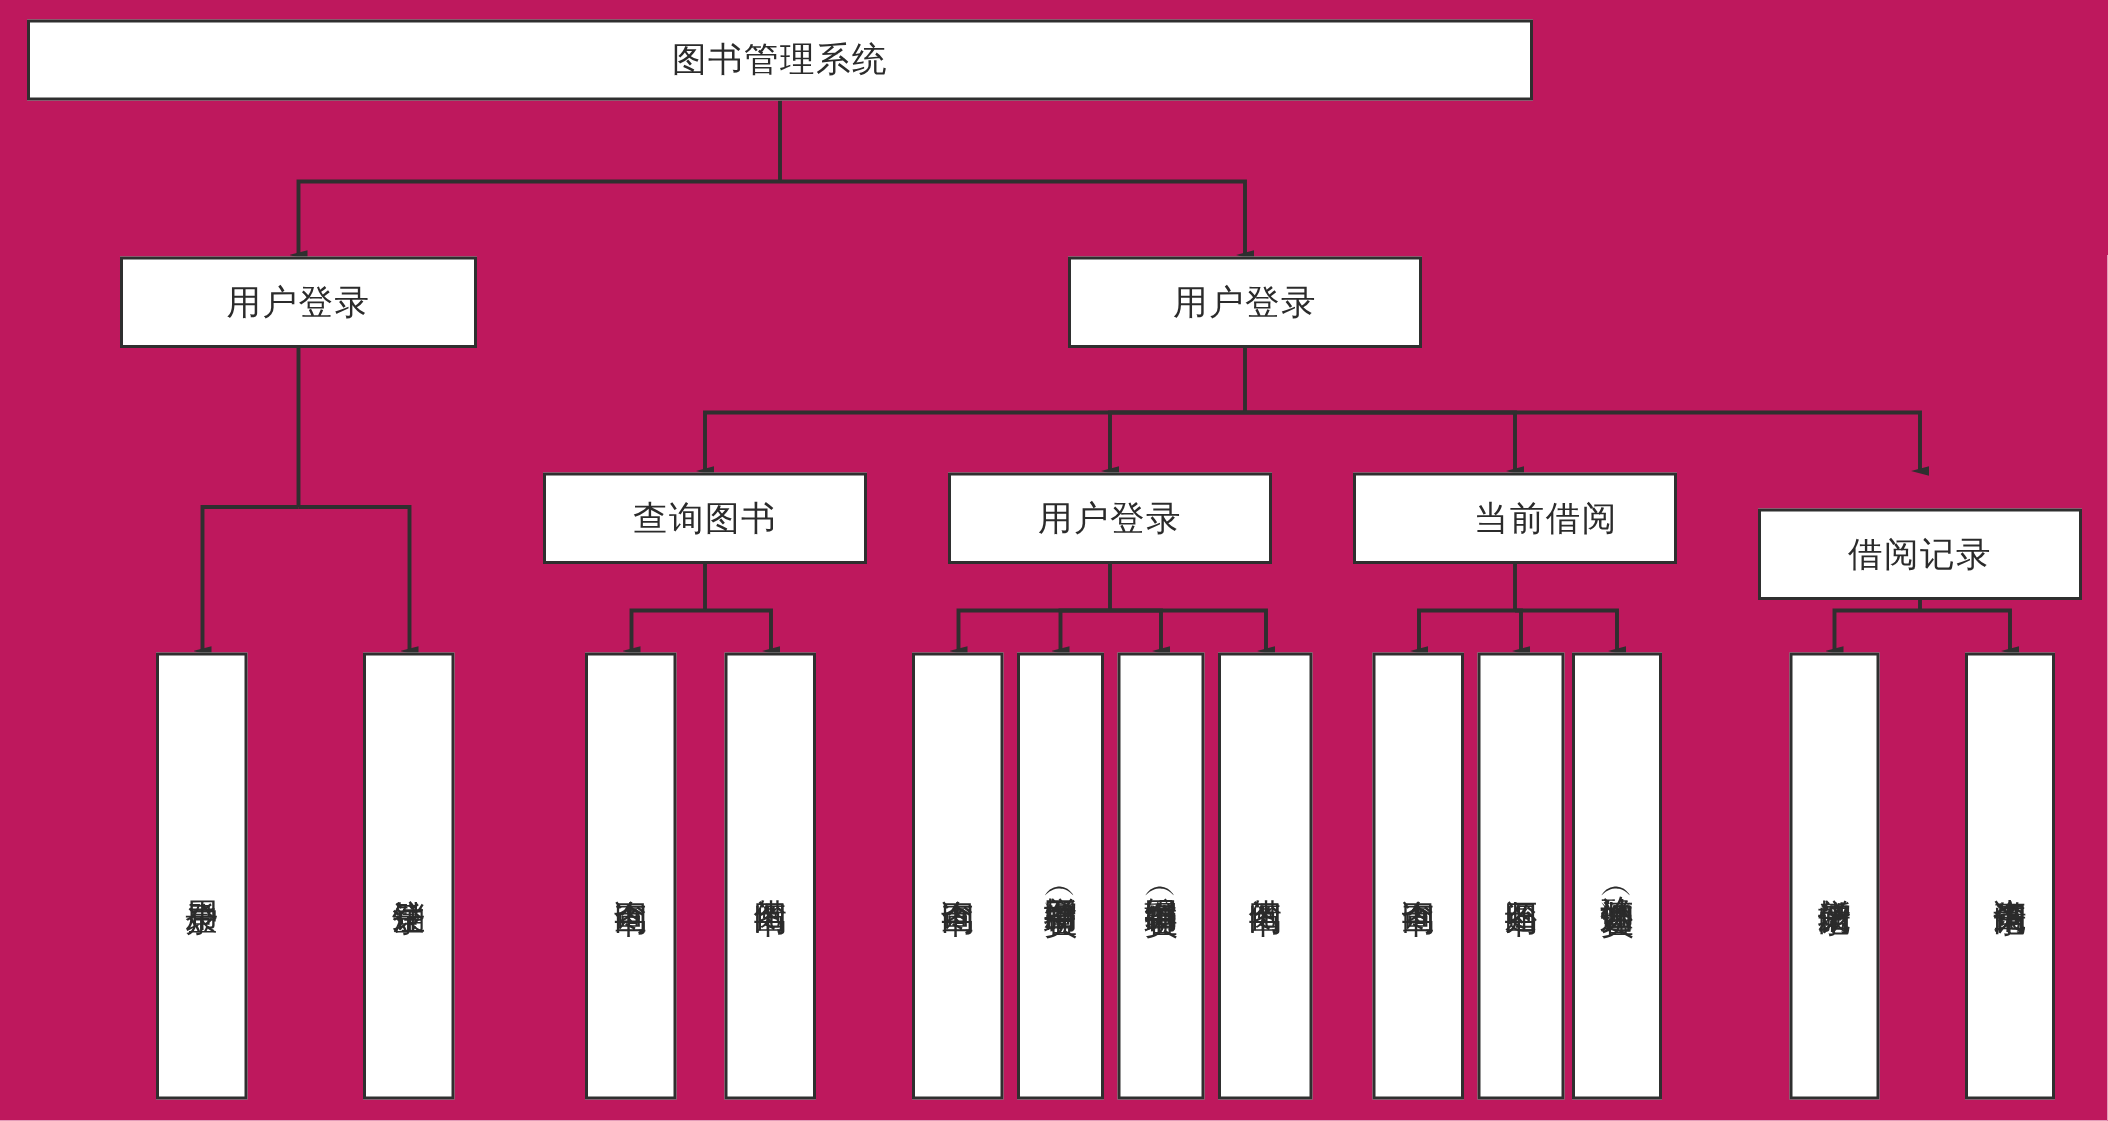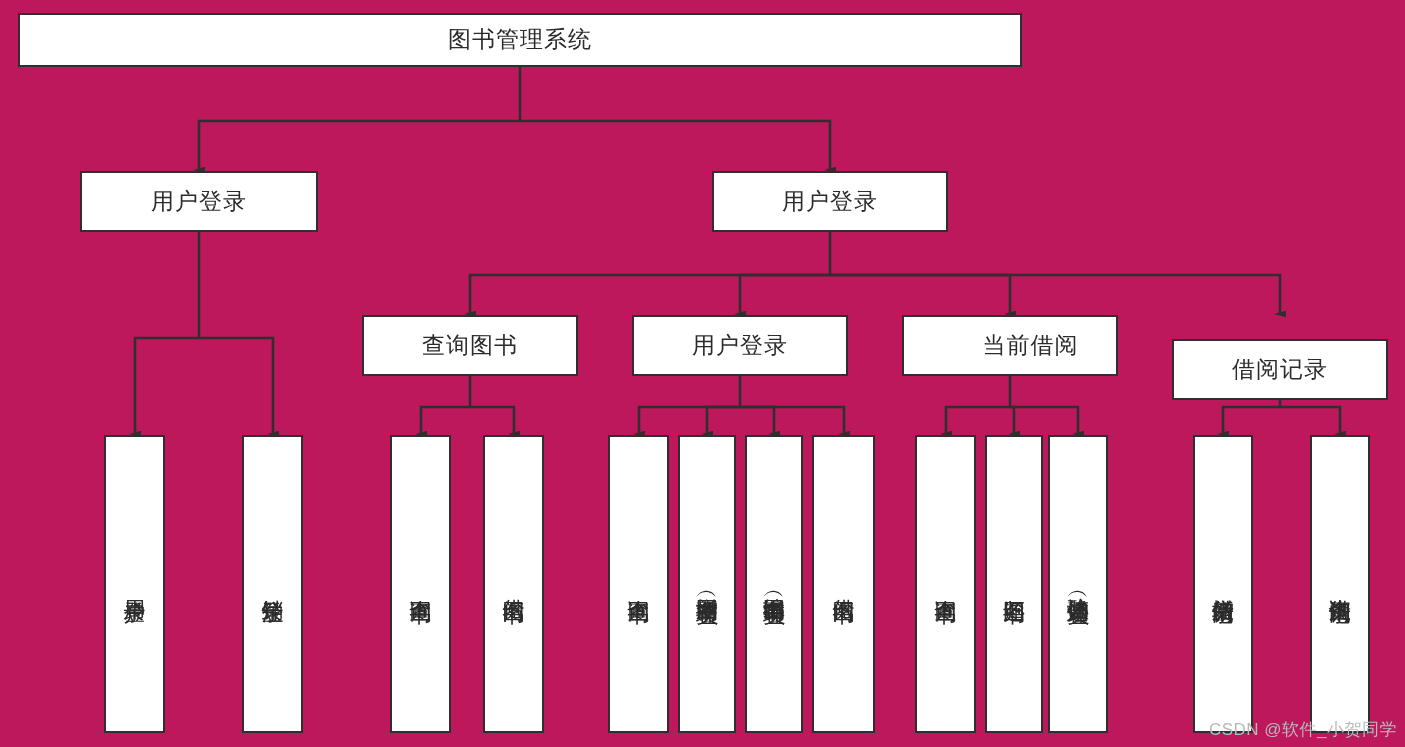--- a/index.html
+++ b/index.html
@@ -164,14 +164,13 @@
         <span class="vtext">确认归还（管理员）</span>
       </div>
       <div class="node vertical" style="left: 1193px; top: 435px; width: 60px; height: 298px;">
         <span class="vtext">新增借阅记录</span>
       </div>
       <div class="node vertical" style="left: 1310px; top: 435px; width: 60px; height: 298px;">
         <span class="vtext">查询借阅记录</span>
       </div>
     </div>
 
-  <div id="watermark">CSDN @软件_小贺同学</div>
 </div>
 
 </body></html>

